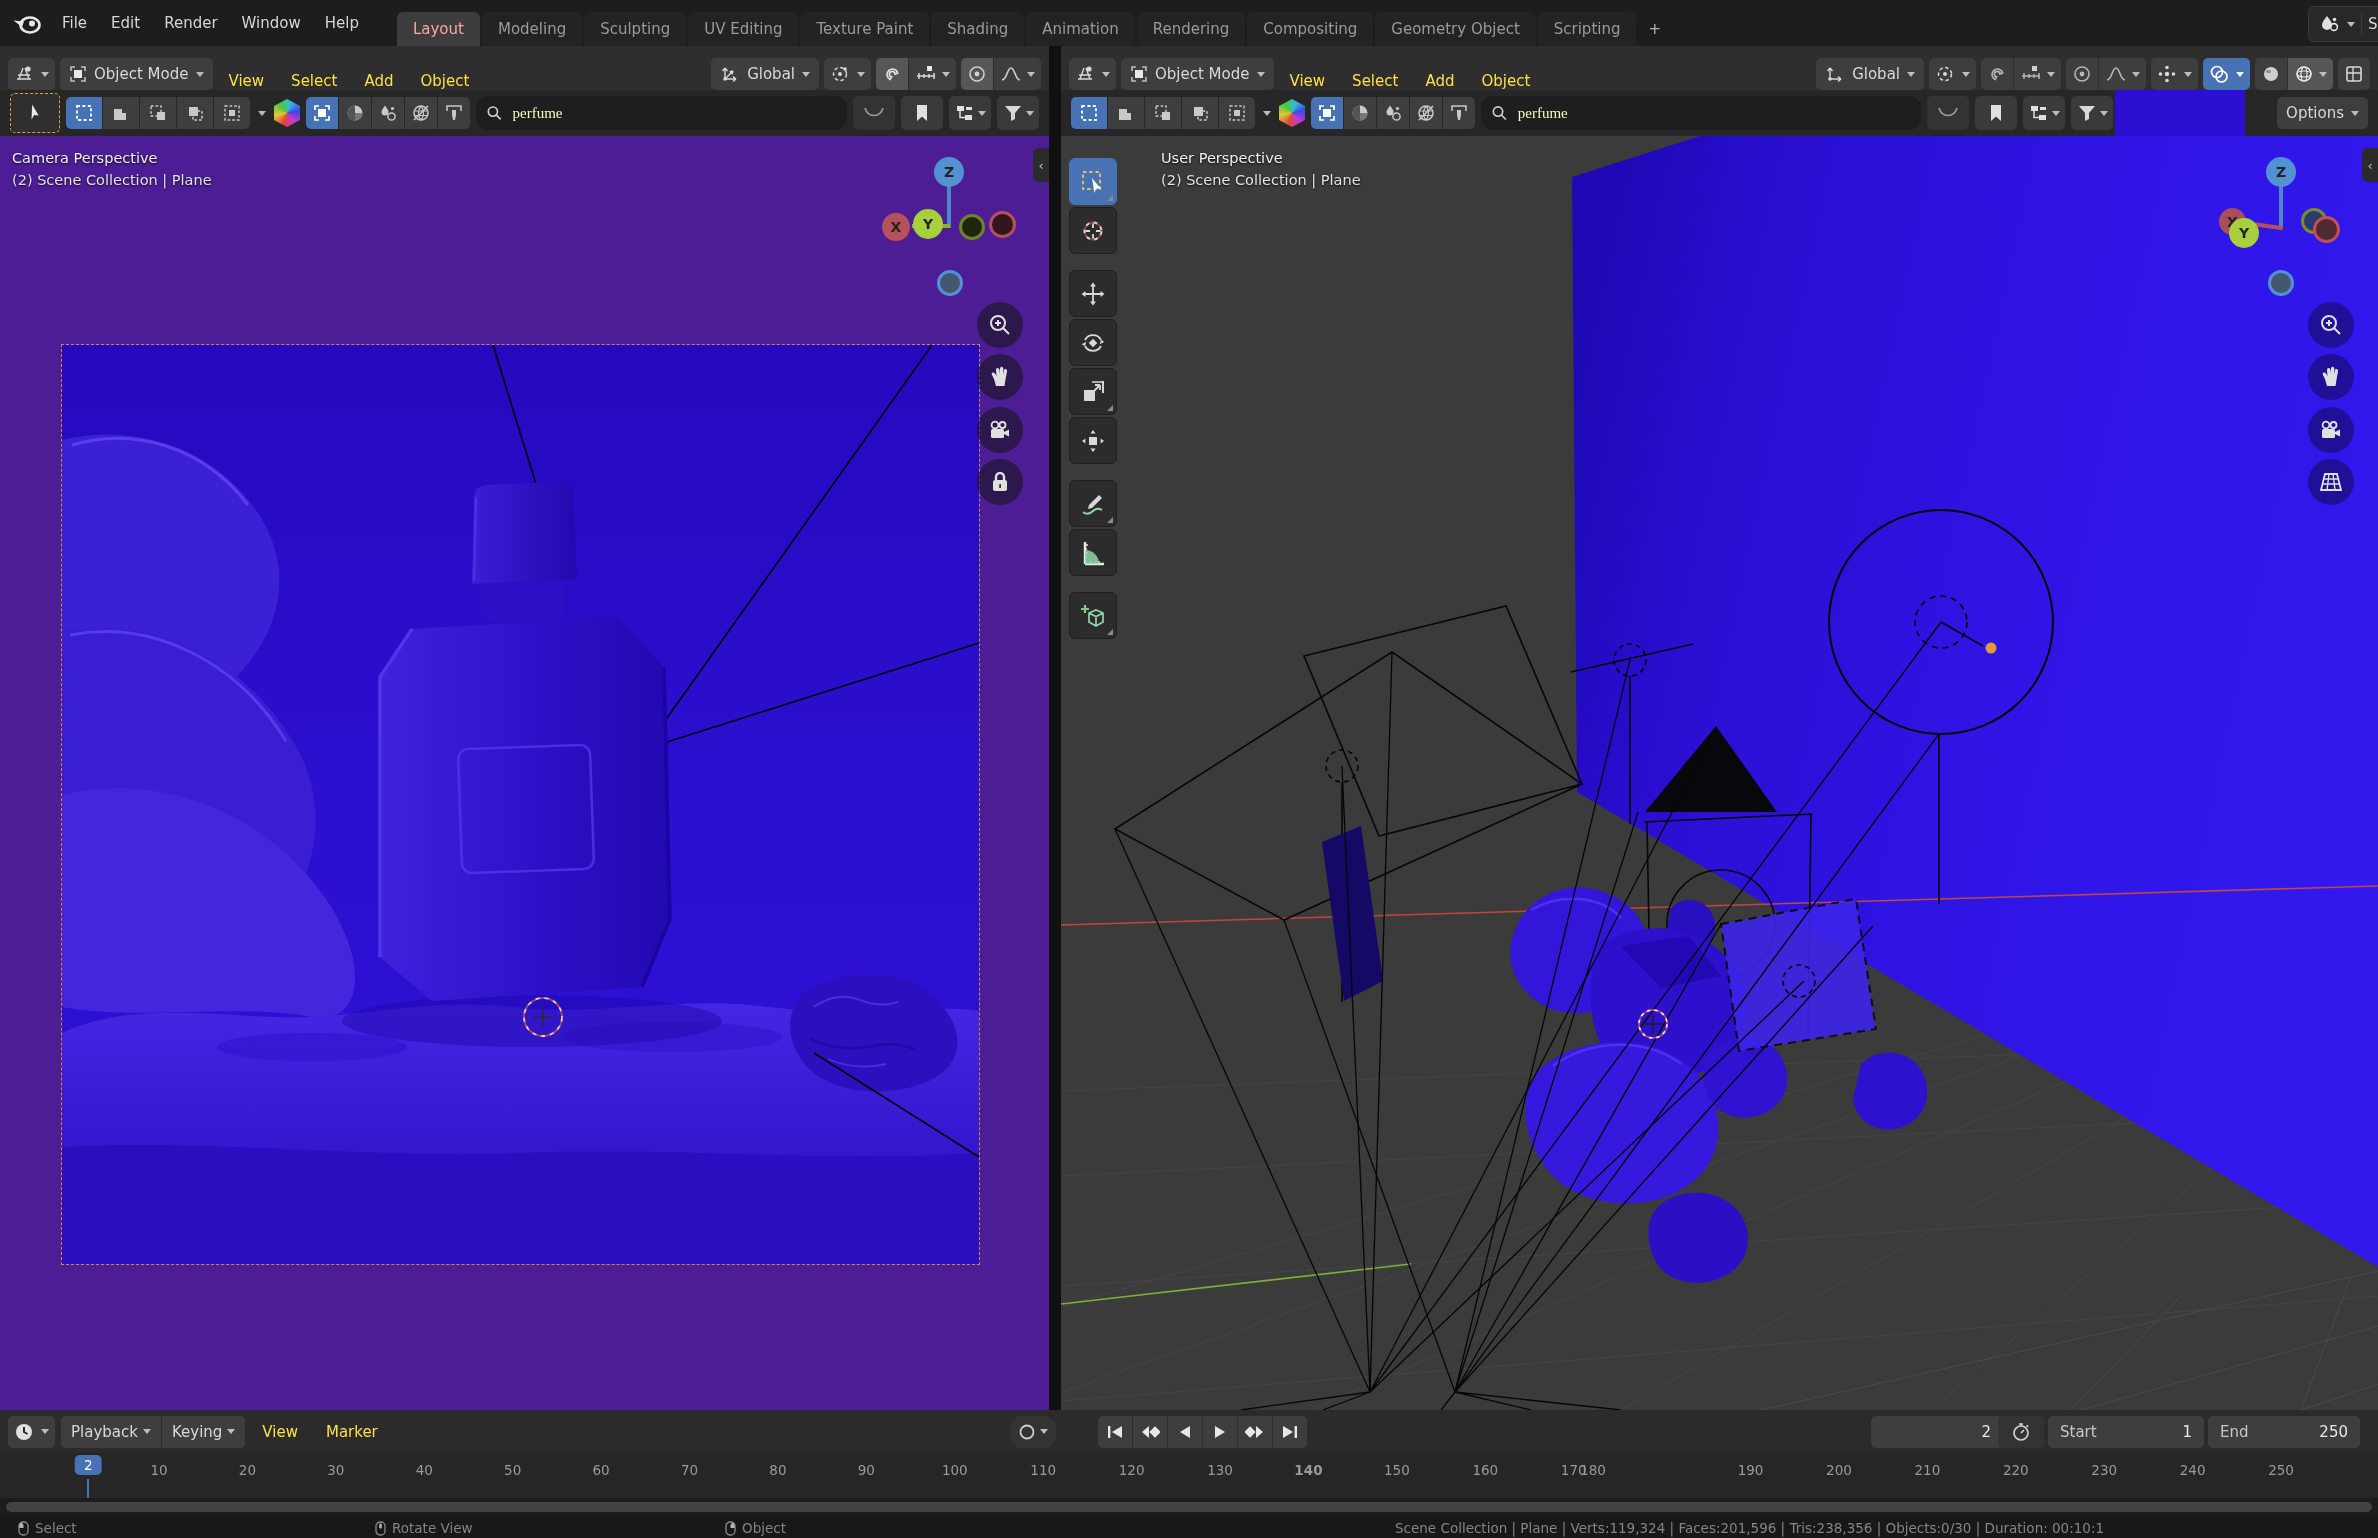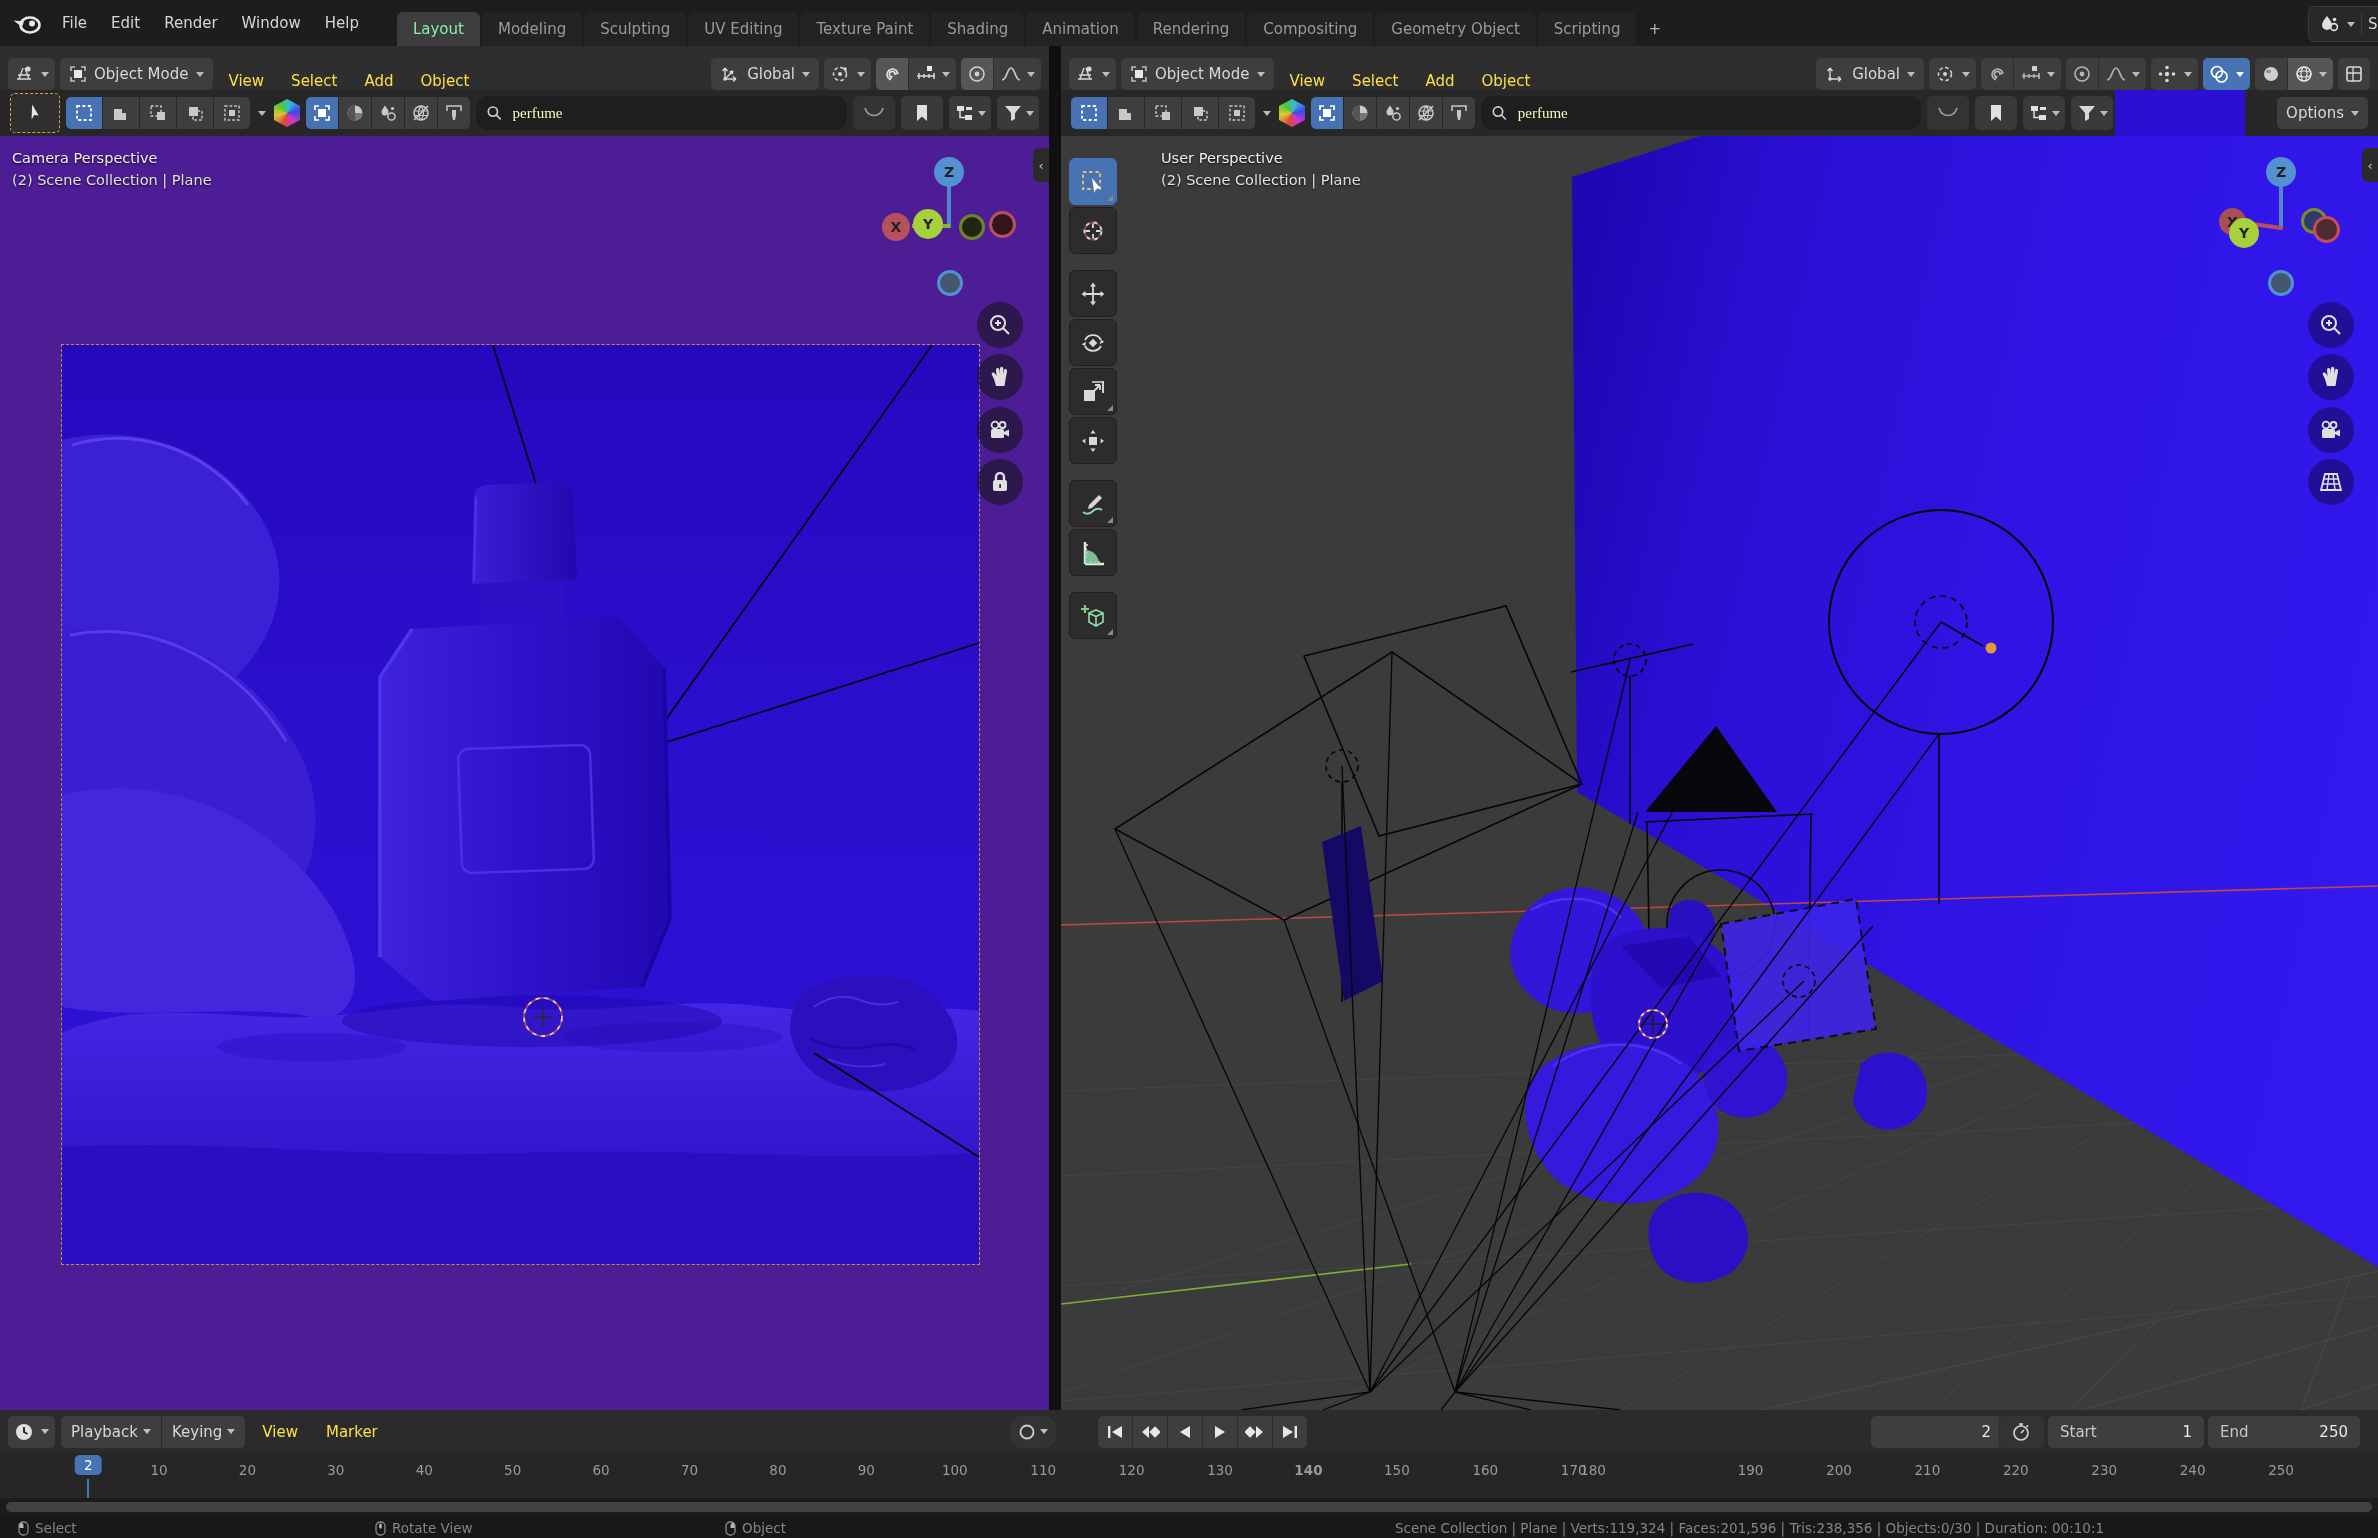--- a/index.html
+++ b/index.html
@@ -5,21 +5,21 @@
   html,body{margin:0;padding:0;background:#000;}
   .app{position:relative;width:2378px;height:1538px;background:#1d1d1d;overflow:hidden;
        font-family:"DejaVu Sans","Liberation Sans",sans-serif;color:#d8d8d8;font-size:15px;
        -webkit-font-smoothing:antialiased;}
   
   .topbar{position:absolute;top:0;left:0;right:0;height:46px;background:#1d1d1d;display:flex;align-items:center;padding-left:10px;}
   .blender-logo{width:30px;height:30px;margin:0 8px 0 2px;flex:0 0 auto;}
   .menu{padding:0 12px;height:30px;display:flex;align-items:center;color:#d6d6d6;border-radius:4px;cursor:default;}
   .tabs{display:flex;align-items:flex-end;height:46px;margin-left:26px;}
   .tab{padding:0 16px;height:34px;display:flex;align-items:center;color:#9a9a9a;background:#232323;border-radius:6px 6px 0 0;margin-right:2px;white-space:nowrap;}
-  .tab.active{background:#3d3d3d;color:#86efac;}
+  .tab.active{background:#3d3d3d;color:#fca5a5;}
   .tab.add{background:transparent;color:#b5b5b5;padding:0 10px;}
   .scene-select{position:absolute;right:-28px;top:6px;height:34px;background:#282828;border:1px solid #3a3a3a;border-radius:6px;display:flex;align-items:center;padding:0 10px;gap:6px;}
   .scene-select .sep{width:1px;height:22px;background:#3a3a3a;}
   
   .chev{width:0;height:0;border-left:4px solid transparent;border-right:4px solid transparent;border-top:5px solid #bdbdbd;flex:0 0 auto;}
   .btn{background:#3e3e3e;border-radius:5px;height:32px;display:flex;align-items:center;gap:7px;padding:0 9px;flex:0 0 auto;}
   .btn.icononly{padding:0 6px;}
   .grp{display:flex;flex:0 0 auto;border-radius:5px;overflow:hidden;}
   .grp .cell{background:#3e3e3e;height:32px;display:flex;align-items:center;padding:0 6px;gap:5px;margin-right:1px;}
   .grp .cell:last-child{margin-right:0;}

